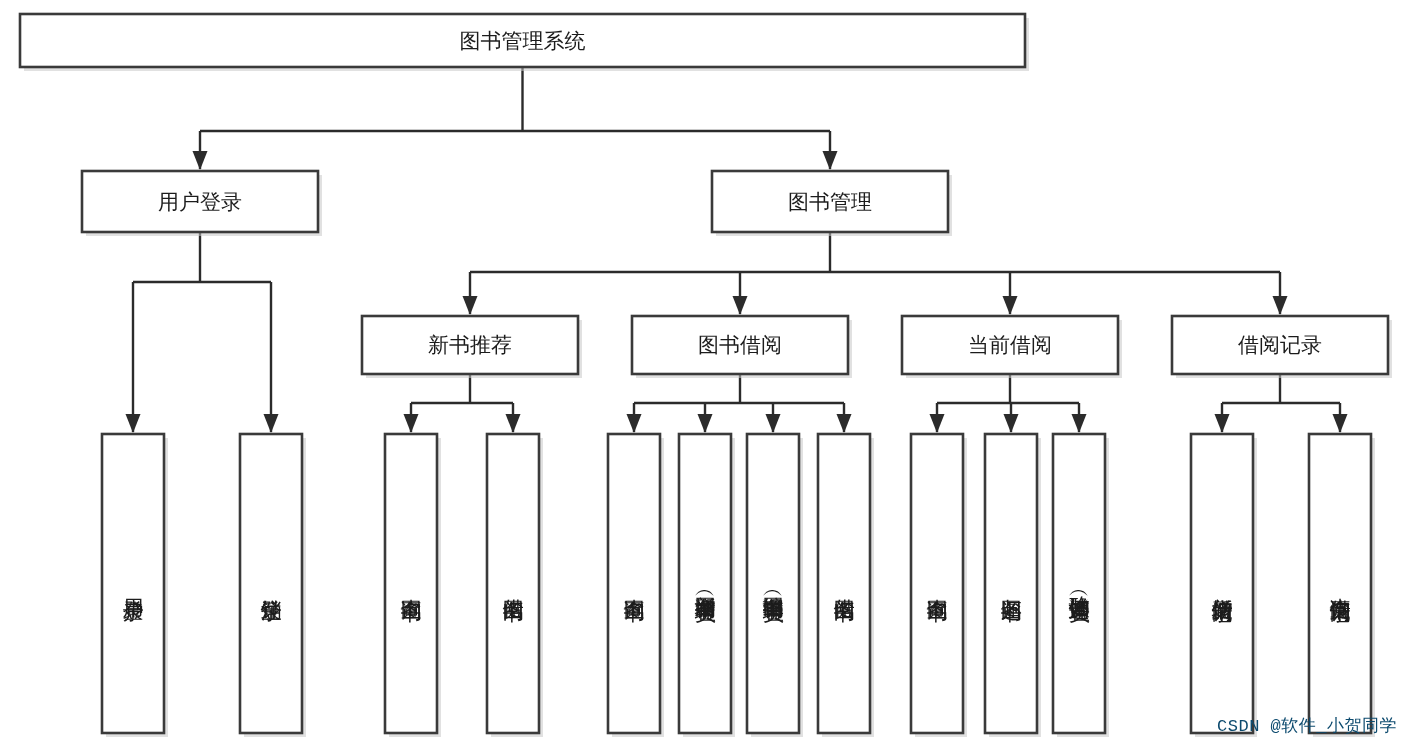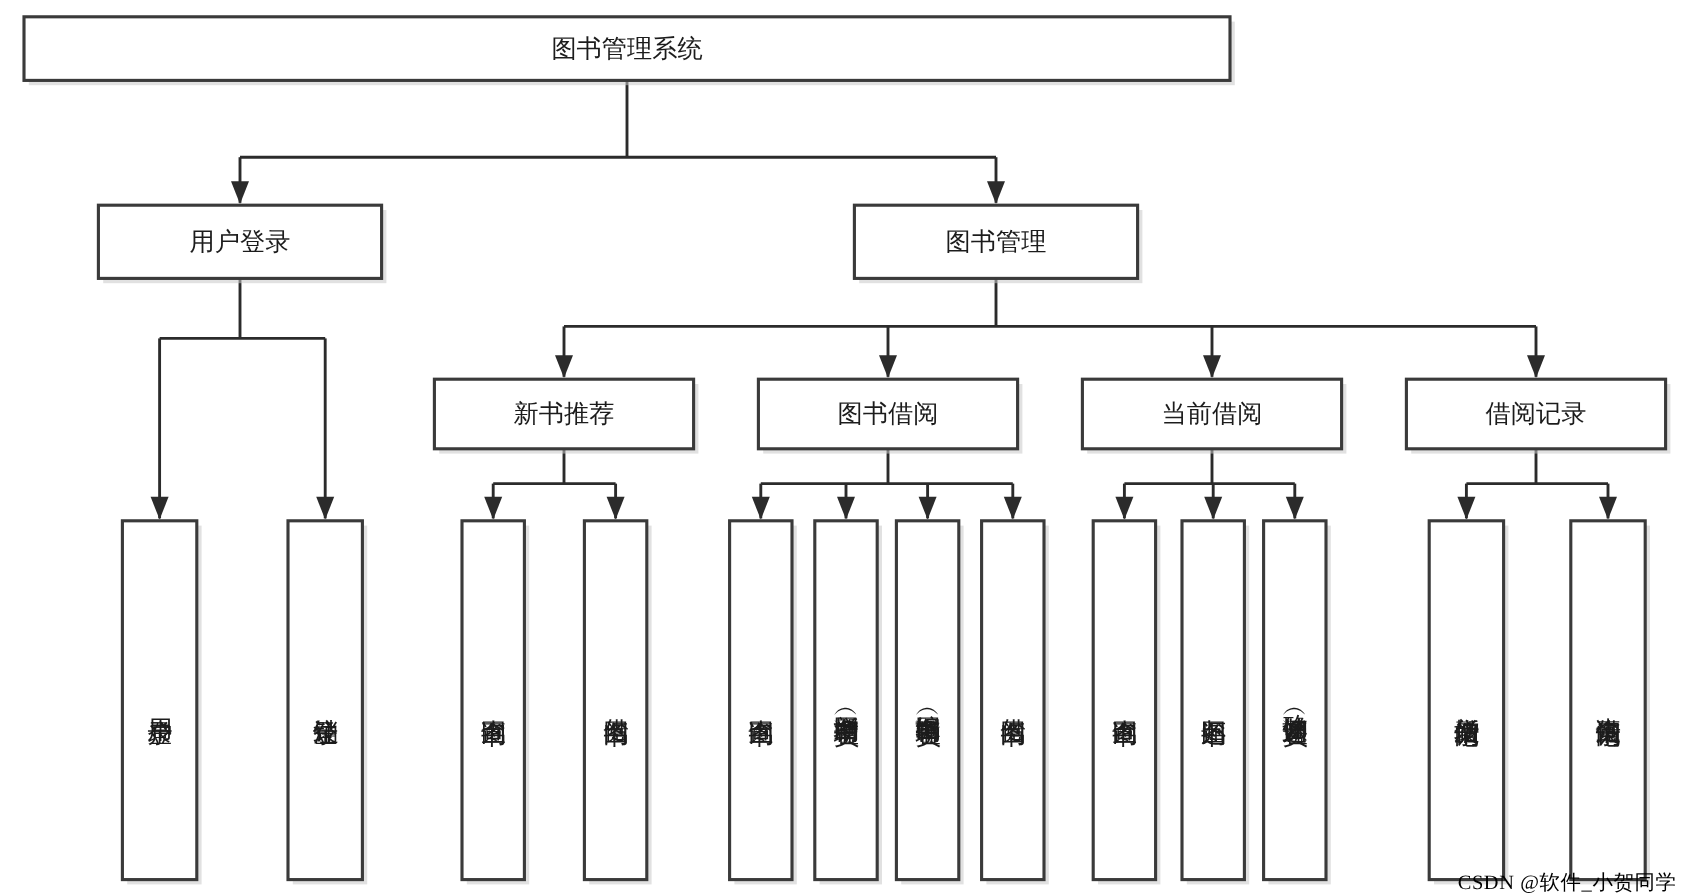--- a/index.html
+++ b/index.html
@@ -62,25 +62,25 @@
     font-size: 21px;
     line-height: 1.08;
     color: #1c1c1c;
     letter-spacing: 1px;
     white-space: nowrap;
     pointer-events: none;
   }
   .watermark {
     position: absolute;
     right: 8px;
-    bottom: 0;
+    bottom: 10px;
     font-size: 17px;
-    color: #000000;
+    color: #0c4a6e;
     letter-spacing: 0.5px;
-    font-family: Liberation Serif, serif;
+    font-family: Liberation Mono, monospace;
   }
 </style>
 </head>
 <body>
 
 <div id="diagram-root">
 
   <svg id="flow-svg" viewBox="0 0 1405 747">
     <g id="connectors-layer">
         <line x1="522.5" y1="67" x2="522.5" y2="131" class="connector"></line>

